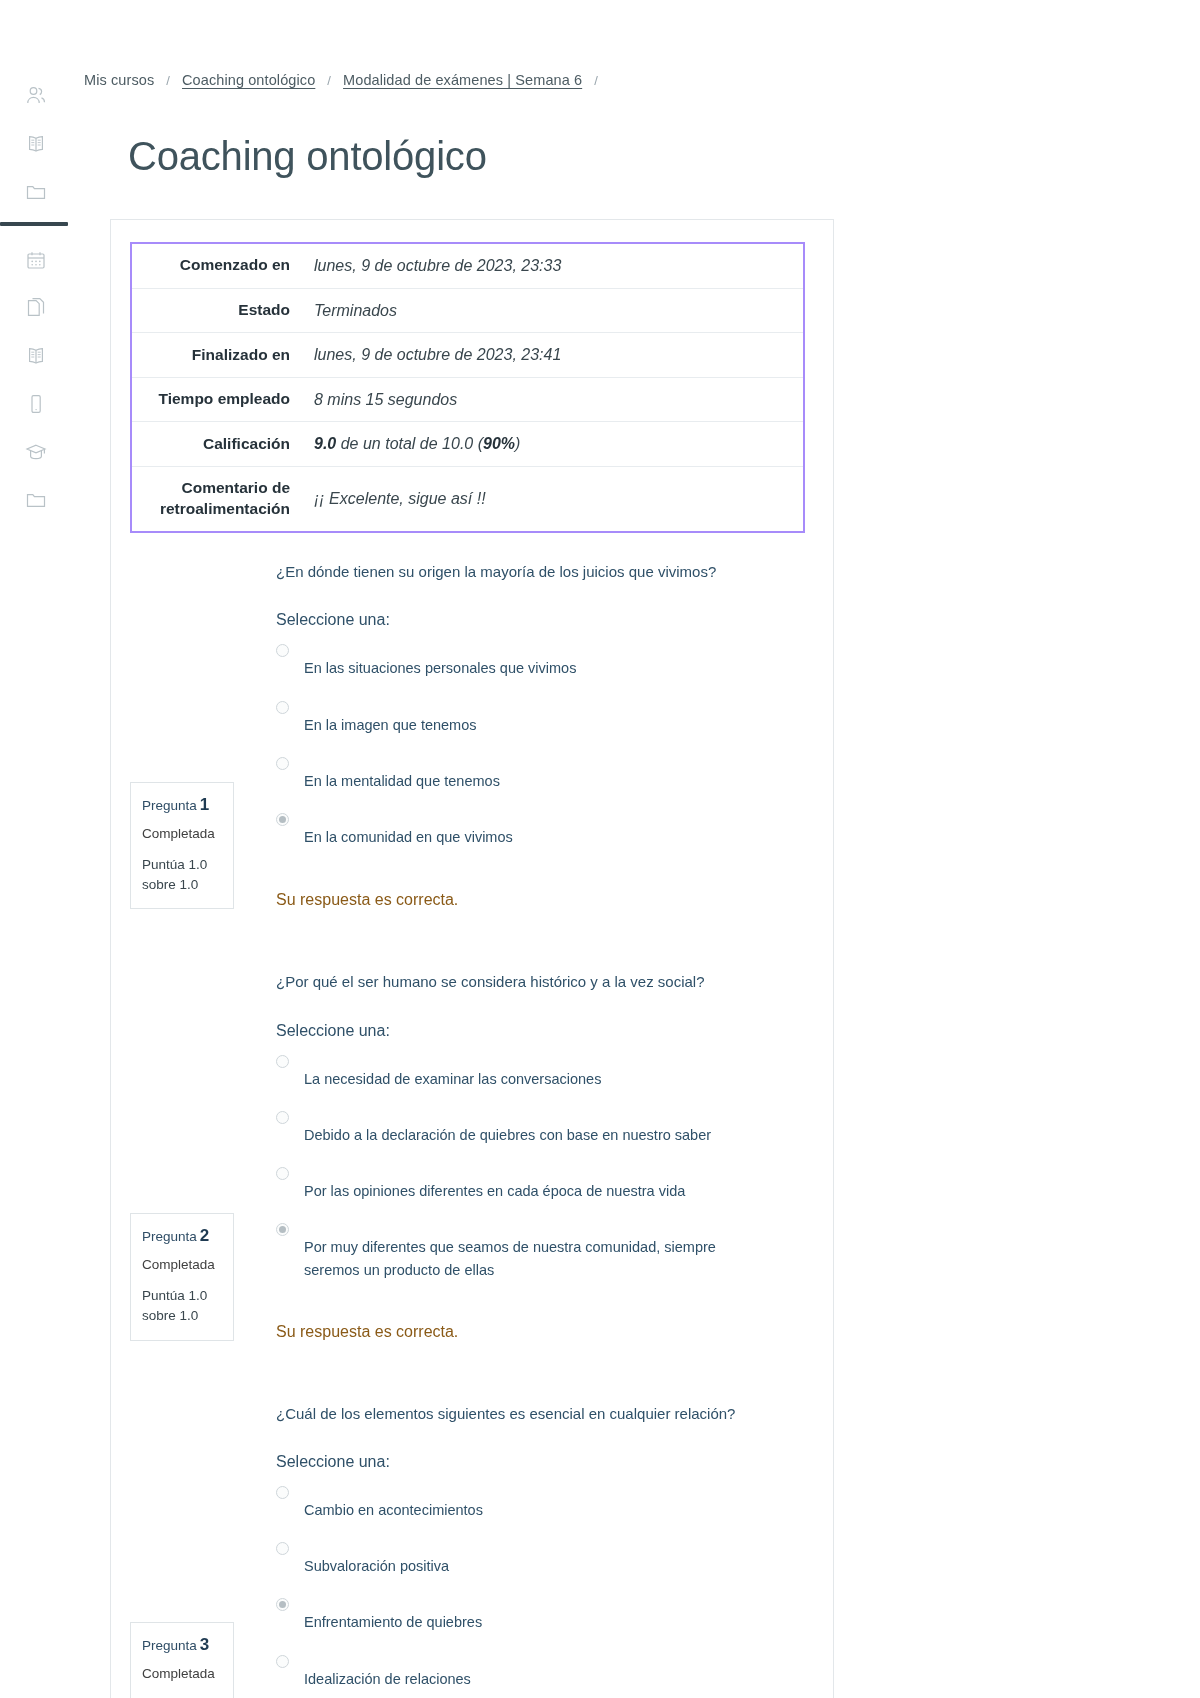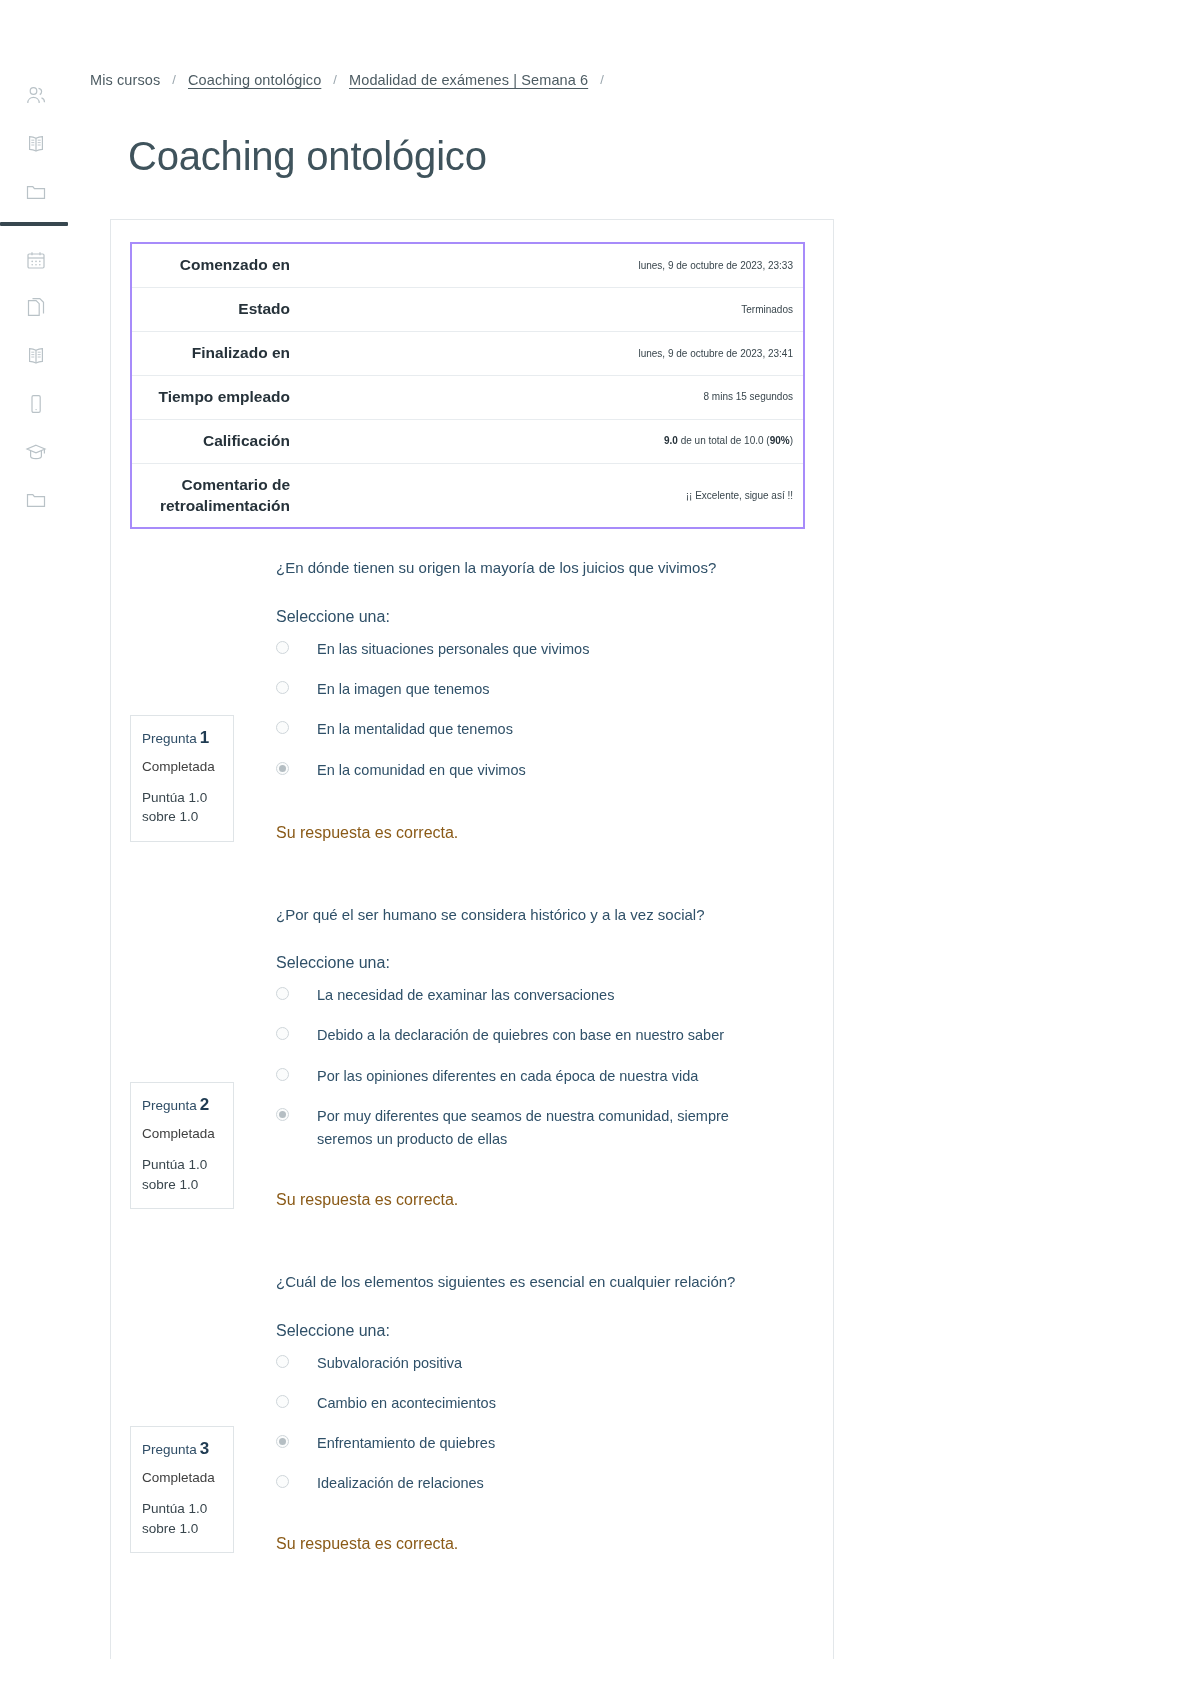--- a/index.html
+++ b/index.html
@@ -47,26 +47,26 @@
 
   
   .content {
     position: absolute;
     left: 72px;
     top: 0;
     width: 1128px;
   }
 
   .breadcrumb {
-    margin: 72px 0 0 18px;
+    margin: 72px 0 0 12px;
     font-size: 14.5px;
     color: #4d5c63;
     letter-spacing: .1px;
     display: flex;
-    align-items: flex-start;
+    align-items: flex-end;
     gap: 0;
   }
   .crumb { color: #4d5c63; }
   .crumb-link {
     color: #4d5c63;
     text-decoration: underline;
     text-underline-offset: 2.5px;
   }
   .crumb-sep {
     color: #9aa6ad;
@@ -111,27 +111,28 @@
     width: 170px;
     text-align: right;
     vertical-align: middle;
     padding: 11px 12px 11px 10px;
     font-size: 15.5px;
     font-weight: 700;
     color: #26323a;
     line-height: 1.35;
   }
   table.summary td {
-    text-align: right;
+    text-align: left;
     vertical-align: middle;
     padding: 11px 10px 11px 12px;
-    font-size: 10px;
+    font-size: 16px;
     font-weight: 400;
     color: #39464d;
     line-height: 1.35;
+    font-style: italic;
   }
   table.summary td b { font-weight: 700; color: #26323a; }
   .row-tall th, .row-tall td { padding-top: 16px; padding-bottom: 16px; }
 
   
   .question {
     display: flex;
     align-items: flex-end;
     margin: 22px 0 0 19px;
     width: 690px;
@@ -180,20 +181,21 @@
   .qprompt {
     font-size: 16px;
     color: #2f5068;
     margin-bottom: 12px;
   }
   .answers { list-style: none; margin: 0; padding: 0; }
   .answer {
     display: flex;
     align-items: flex-start;
     margin-bottom: 17px;
+    flex-direction: column;
   }
   .radio {
     flex: 0 0 13px;
     width: 13px;
     height: 13px;
     border-radius: 50%;
     border: 1px solid #cfd6da;
     background: #fbfcfc;
     margin-top: 3px;
     position: relative;
@@ -452,25 +454,25 @@
           <span>Puntúa 1.0</span><br>
           <span>sobre 1.0</span>
         </div>
       </div>
       <div class="qbody">
         <div class="qtext">¿Cuál de los elementos siguientes es esencial en cualquier relación?</div>
         <div class="qprompt">Seleccione una:</div>
         <ul class="answers">
           <li class="answer">
             <span class="radio"></span>
+            <span class="answer-label">Cambio en acontecimientos</span>
+          </li>
+          <li class="answer">
+            <span class="radio"></span>
             <span class="answer-label">Subvaloración positiva</span>
-          </li>
-          <li class="answer">
-            <span class="radio"></span>
-            <span class="answer-label">Cambio en acontecimientos</span>
           </li>
           <li class="answer">
             <span class="radio checked"></span>
             <span class="answer-label">Enfrentamiento de quiebres</span>
           </li>
           <li class="answer">
             <span class="radio"></span>
             <span class="answer-label">Idealización de relaciones</span>
           </li>
         </ul>

